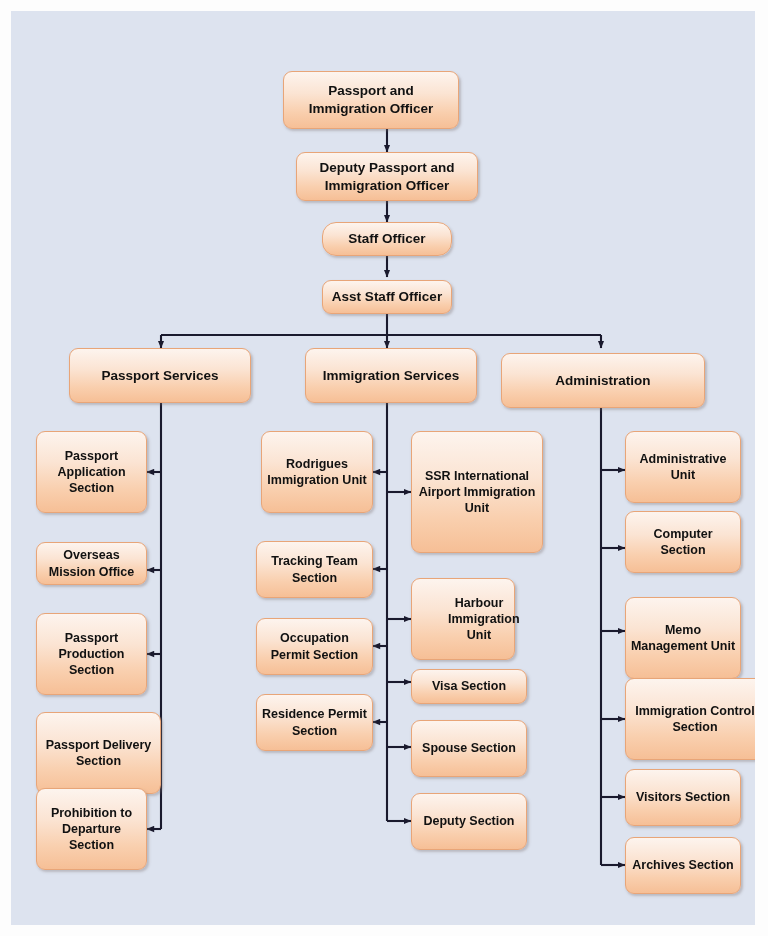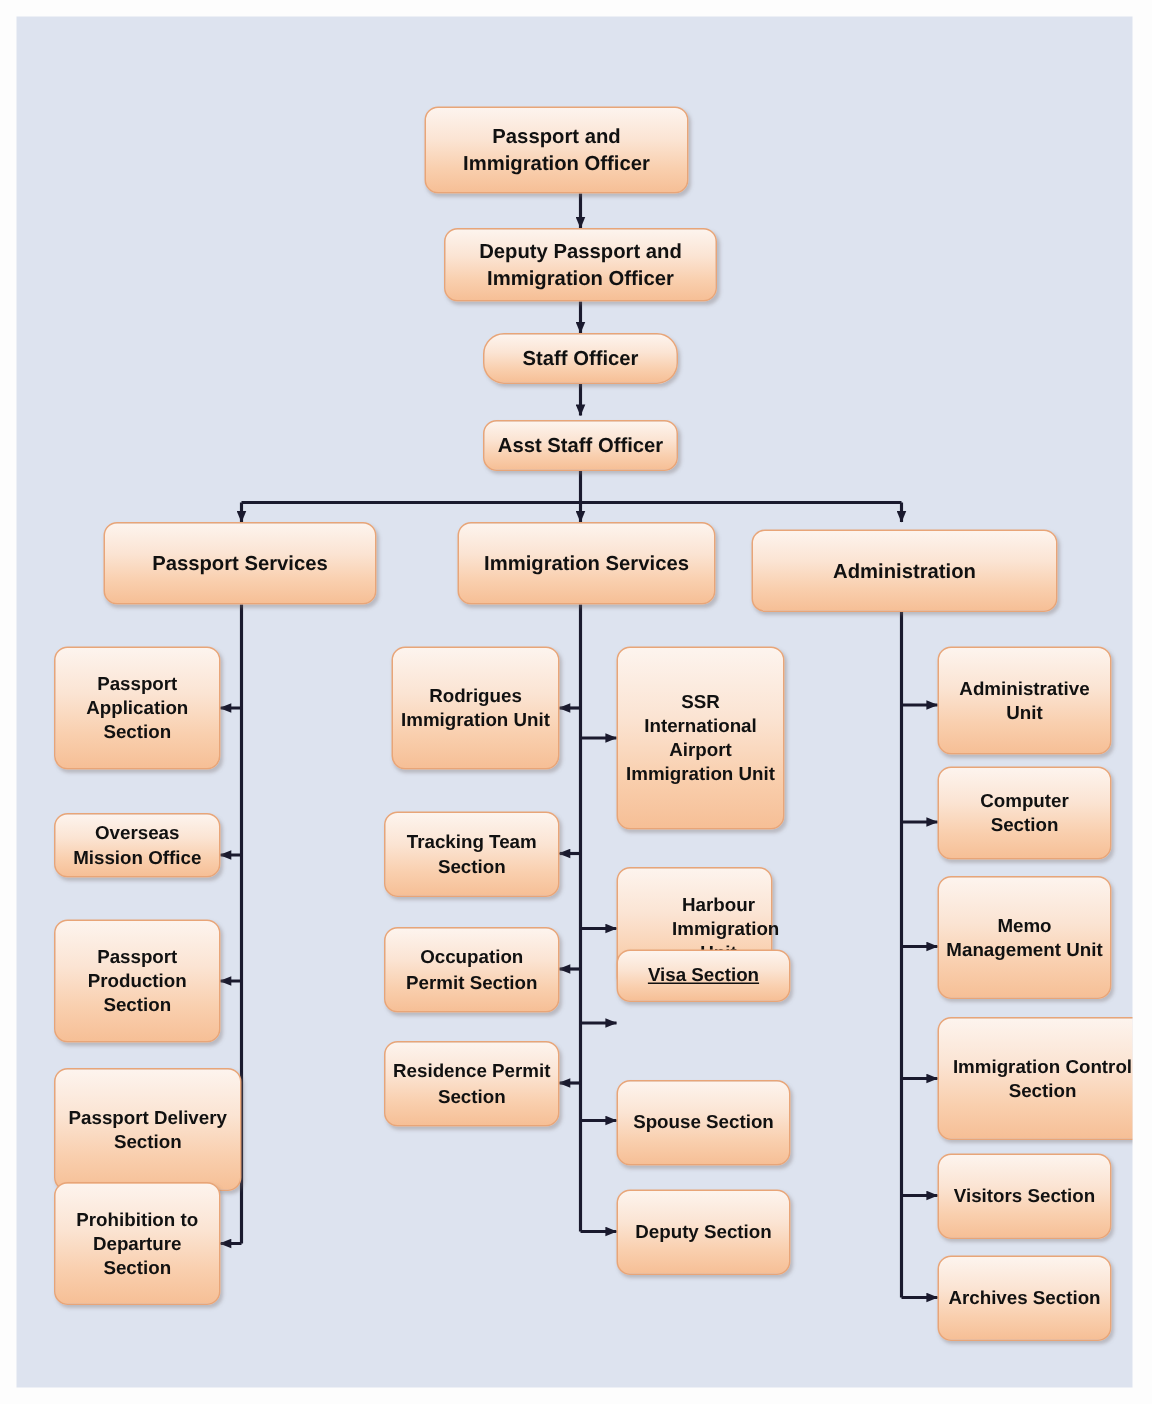--- a/index.html
+++ b/index.html
@@ -153,43 +153,43 @@
   <div class="node t12" style="left:245px;top:530px;width:117px;height:57px;">
     <span>Tracking Team Section</span>
   </div>
   <div class="node t12" style="left:245px;top:607px;width:117px;height:57px;">
     <span>Occupation Permit Section</span>
   </div>
   <div class="node t12" style="left:245px;top:683px;width:117px;height:57px;">
     <span>Residence Permit Section</span>
   </div>
 
-  <div class="node t12" style="left:400px;top:420px;width:112px;height:122px;">
+  <div class="node t12" style="left:400px;top:420px;width:132px;height:122px;">
     <span>SSR International Airport Immigration Unit</span>
   </div>
   <div class="node t12" style="left:400px;top:567px;width:104px;height:82px;padding-left:36px;">
     <span>Harbour Immigration Unit</span>
   </div>
-  <div class="node t12" style="left:400px;top:622px;width:116px;height:35px;text-decoration:underline;">
+  <div class="node t12" style="left:400px;top:658px;width:116px;height:35px;">
     <span>Visa Section</span>
   </div>
   <div class="node t12" style="left:400px;top:709px;width:116px;height:57px;">
     <span>Spouse Section</span>
   </div>
   <div class="node t12" style="left:400px;top:782px;width:116px;height:57px;">
     <span>Deputy Section</span>
   </div>
 
   <div class="node t12" style="left:614px;top:420px;width:116px;height:72px;">
     <span>Administrative Unit</span>
   </div>
   <div class="node t12" style="left:614px;top:500px;width:116px;height:62px;">
     <span>Computer Section</span>
   </div>
-  <div class="node t12" style="left:614px;top:573px;width:116px;height:82px;">
+  <div class="node t12" style="left:614px;top:586px;width:116px;height:82px;">
     <span>Memo Management Unit</span>
   </div>
   <div class="node t12" style="left:614px;top:667px;width:140px;height:82px;">
     <span>Immigration Control Section</span>
   </div>
   <div class="node t12" style="left:614px;top:758px;width:116px;height:57px;">
     <span>Visitors Section</span>
   </div>
   <div class="node t12" style="left:614px;top:826px;width:116px;height:57px;">
     <span>Archives Section</span>

